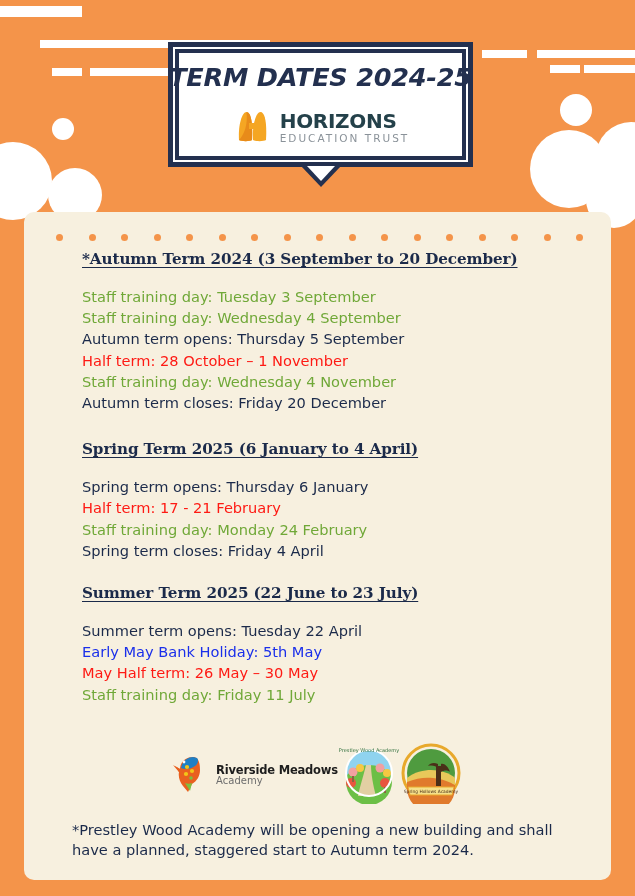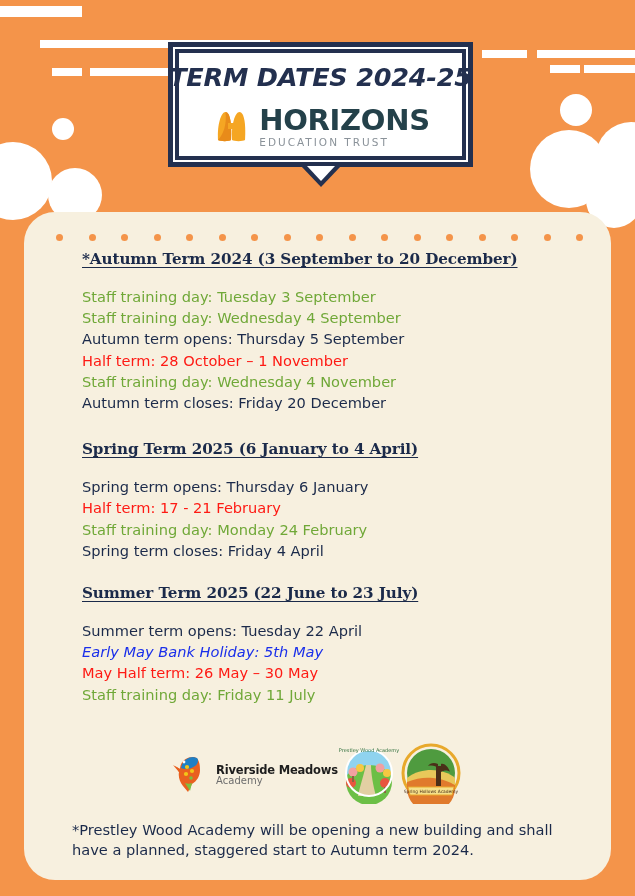--- a/index.html
+++ b/index.html
@@ -53,21 +53,21 @@
     white-space: nowrap;
   }
   .logo-row {
     display: flex;
     align-items: center;
     gap: 8px;
     margin-top: 13px;
   }
   .logo-text { display: flex; flex-direction: column; line-height: 1; }
   .logo-name {
-    font-size: 29px;
+    font-size: 20px;
     font-weight: bold;
     color: #24414a;
     letter-spacing: -0.3px;
   }
   .logo-sub {
     font-size: 10.5px;
     color: #8a9299;
     letter-spacing: 2.0px;
     margin-top: 2px;
   }
@@ -93,21 +93,21 @@
   }
 
   
   .card {
     position: absolute;
     left: 24px;
     top: 212px;
     width: 587px;
     height: 668px;
     background: #f7f0df;
-    border-radius: 31px;
+    border-radius: 10px;
     z-index: 3;
     padding: 16px;
   }
   .dots-row {
     position: absolute;
     top: 22px;
     left: 32px;
     right: 28px;
     display: flex;
     justify-content: space-between;
@@ -132,21 +132,21 @@
   }
   .term-list { margin-top: 18px; }
   .line {
     font-size: 14.6px;
     line-height: 21.2px;
     color: #1b2a4a;
     white-space: nowrap;
   }
   .line.green { color: #70a838; }
   .line.red   { color: #fe1a14; }
-  .line.blue  { color: #1a2fea; font-style: italic; }
+  .line.blue  { color: #1a2fea; }
   .line.dark  { color: #1b2a4a; }
 
   .spacer-lg { height: 27px; }
   .spacer-md { height: 23px; }
 
   
   .logos {
     position: absolute;
     left: 0; right: 0;
     top: 530px;

